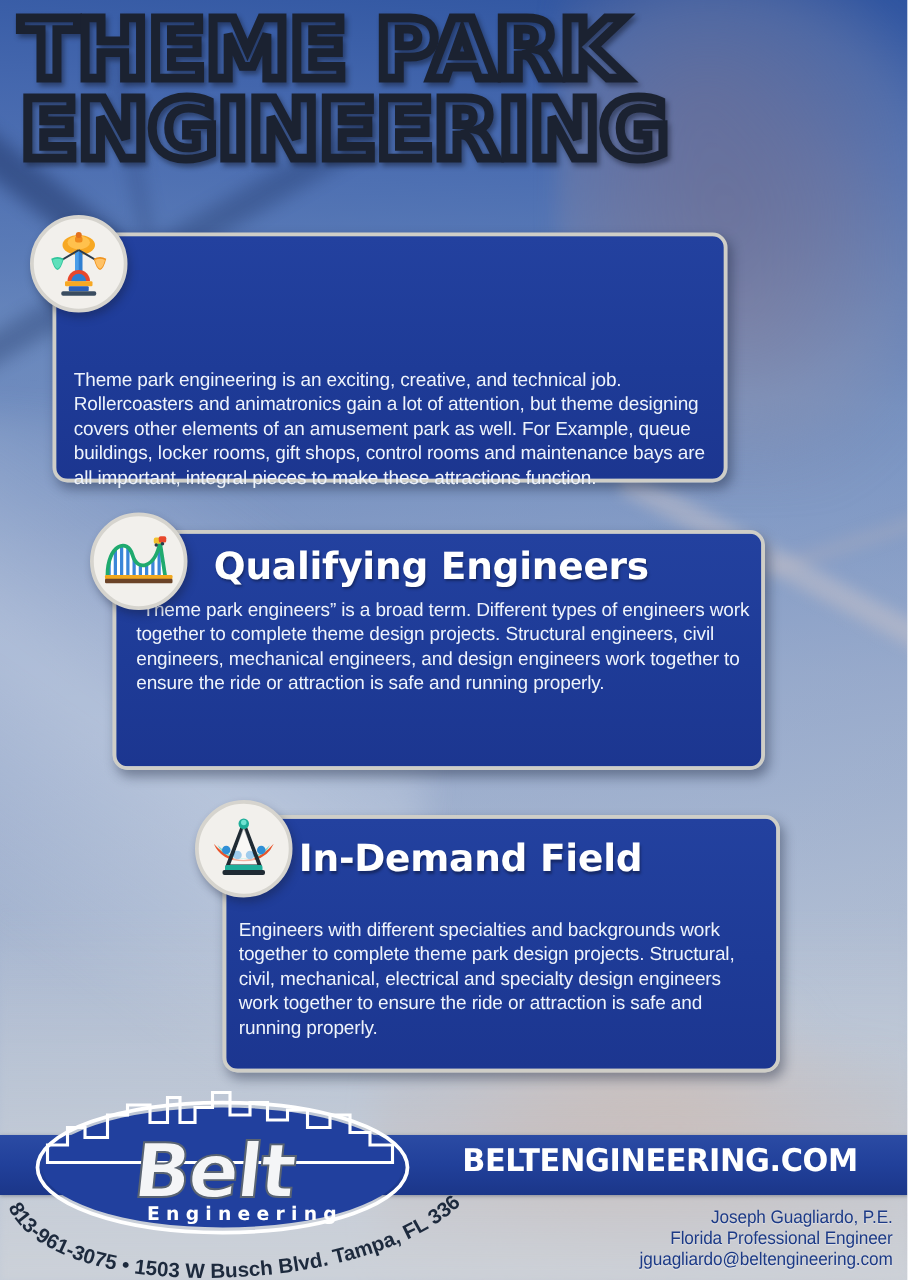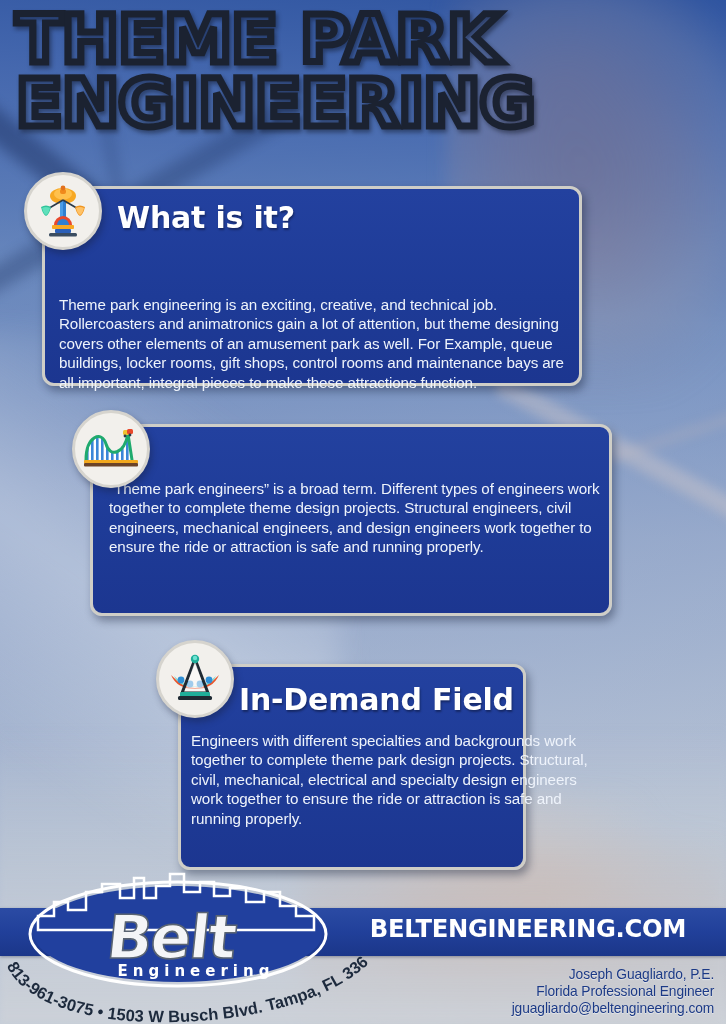--- a/index.html
+++ b/index.html
@@ -154,23 +154,23 @@
   }
 
   #card-1 { left: 42px;  top: 186px; width: 540px; height: 200px; }
   #card-1 .card-title { position: absolute; left: 72px; top: 14px; }
   #card-1 .card-body  { position: absolute; left: 14px; top: 58px; width: 512px; margin-top: 48px; }
 
   #card-2 { left: 90px;  top: 424px; width: 522px; height: 192px; }
   #card-2 .card-title { position: absolute; left: 78px; top: 12px; }
   #card-2 .card-body  { position: absolute; left: 16px; top: 52px; width: 492px; }
 
-  #card-3 { left: 178px; top: 652px; width: 348px; height: 206px; margin-top: 12px; }
+  #card-3 { left: 178px; top: 652px; width: 446px; height: 206px; }
   #card-3 .card-title { position: absolute; left: 58px; top: 18px; }
-  #card-3 .card-body  { position: absolute; left: 10px; top: 64px; width: 414px; }
+  #card-3 .card-body  { position: absolute; left: 10px; top: 80px; width: 414px; }
 
   
   .badge {
     position: absolute;
     width: 78px; height: 78px;
     border-radius: 50%;
     background: #f2f0ec;
     border: 3px solid #d6d4ce;
     box-shadow: 2px 4px 7px rgba(20,30,55,.38);
     display: flex;
@@ -256,21 +256,20 @@
     <span class="ln">ENGINEERING</span>
   </div>
   <div class="title-wrap">
     <h1 class="poster-title">
       <span class="ln">THEME PARK</span>
       <span class="ln">ENGINEERING</span>
     </h1>
   </div>
 
   <div class="card" id="card-1">
-    <div class="card-title">What is it?</div>
     <div class="card-body">Theme park engineering is an exciting, creative, and technical job. Rollercoasters and animatronics gain a lot of attention, but theme designing covers other elements of an amusement park as well. For Example, queue buildings, locker rooms, gift shops, control rooms and maintenance bays are all important, integral pieces to make these attractions function.</div>
   </div>
   <div class="badge" id="badge-1">
     <svg width="56" height="56" viewBox="0 0 56 56">
       <ellipse cx="28" cy="13" rx="13" ry="8" fill="#f7a823"></ellipse>
       <ellipse cx="28" cy="11" rx="9" ry="5.5" fill="#ffc14d"></ellipse>
       <rect x="25" y="6" width="6" height="5" rx="2" fill="#f08a1c"></rect>
       <circle cx="28" cy="5" r="2.4" fill="#e2711d"></circle>
       <rect x="25" y="18" width="6" height="24" fill="#2f7fd1"></rect>
       <rect x="25" y="18" width="3" height="24" fill="#4a9de8"></rect>
@@ -282,20 +281,21 @@
       <path d="M41 25 q4 -2 8 0 q-1.5 6 -4 7 q-2.5 -1 -4 -7z" fill="#ffc266"></path>
       <path d="M19 42 a9 9 0 0 1 18 0z" fill="#e8482c"></path>
       <path d="M22 42 a6 6 0 0 1 12 0z" fill="#2f7fd1"></path>
       <rect x="17" y="42" width="22" height="4" rx="1" fill="#f7a823"></rect>
       <rect x="20" y="46" width="16" height="4" rx="1" fill="#2b5fb8"></rect>
       <rect x="14" y="50" width="28" height="3.5" rx="1.5" fill="#3a4c60"></rect>
     </svg>
   </div>
 
   <div class="card" id="card-2">
+    <div class="card-title">Qualifying Engineers</div>
     <div class="card-body">“Theme park engineers” is a broad term. Different types of engineers work together to complete theme design projects. Structural engineers, civil engineers, mechanical engineers, and design engineers work together to ensure the ride or attraction is safe and running properly.</div>
   </div>
   <div class="badge" id="badge-2">
     <svg width="58" height="58" viewBox="0 0 58 58">
       <defs>
         <clipPath id="loopclip">
             <path d="M4 40 C4 16 20 10 24 24 C28 38 42 34 46 14 L50 40 Z"></path>
           </clipPath>
       </defs>
       <path d="M4 40 C4 16 20 10 24 24 C28 38 42 34 46 14 L50 40 Z" fill="#ffffff"></path>

